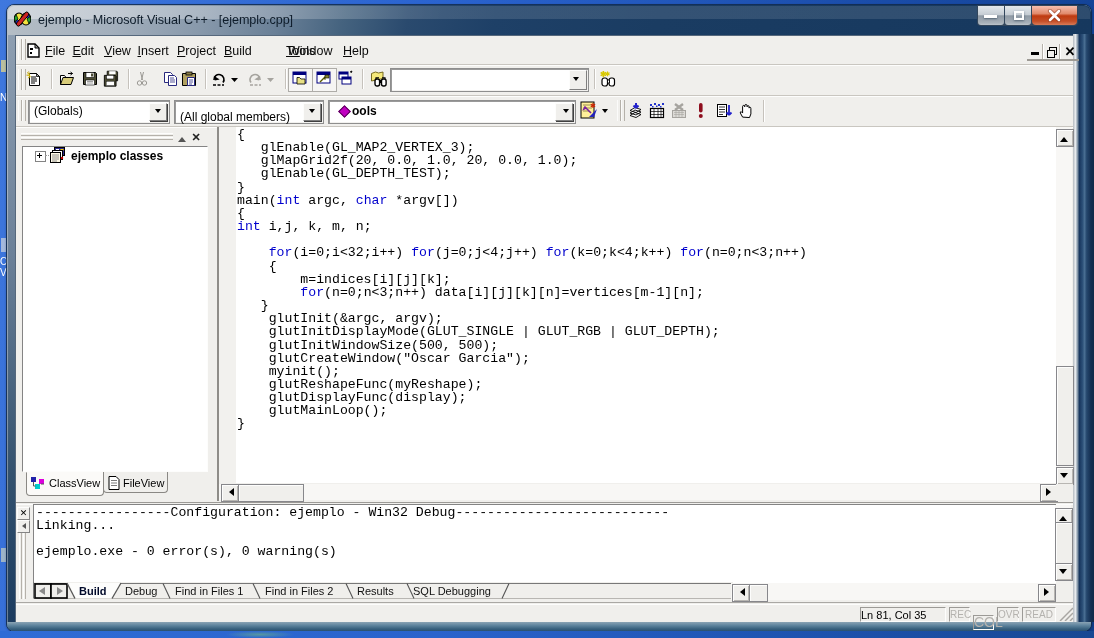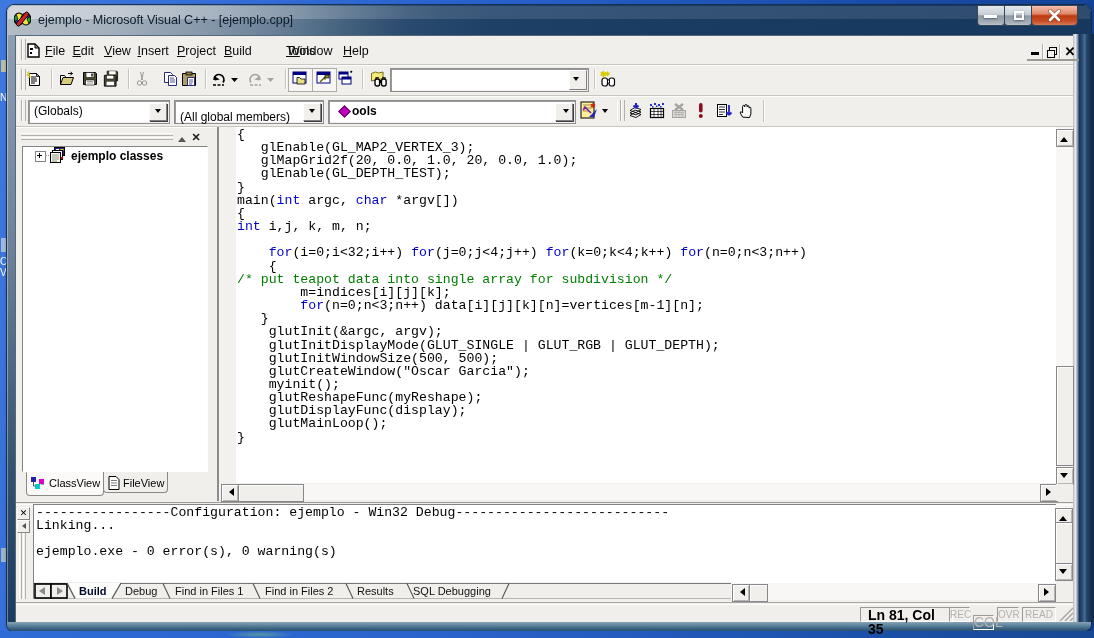--- a/index.html
+++ b/index.html
@@ -345,21 +345,20 @@
    glEnable(GL_MAP2_VERTEX_3);
    glMapGrid2f(20, 0.0, 1.0, 20, 0.0, 1.0);
    glEnable(GL_DEPTH_TEST);
 }
 main(<span class="kw">int</span> argc, <span class="kw">char</span> *argv[])
 {
 <span class="kw">int</span> i,j, k, m, n;
 
     <span class="kw">for</span>(i=0;i&lt;32;i++) <span class="kw">for</span>(j=0;j&lt;4;j++) <span class="kw">for</span>(k=0;k&lt;4;k++) <span class="kw">for</span>(n=0;n&lt;3;n++)
     {
-<span class="cm">/* put teapot data into single array for subdivision */</span>
         m=indices[i][j][k];
         <span class="kw">for</span>(n=0;n&lt;3;n++) data[i][j][k][n]=vertices[m-1][n];
    }
     glutInit(&amp;argc, argv);
     glutInitDisplayMode(GLUT_SINGLE | GLUT_RGB | GLUT_DEPTH);
     glutInitWindowSize(500, 500);
     glutCreateWindow("Oscar Garcia");
     myinit();
     glutReshapeFunc(myReshape);
     glutDisplayFunc(display);
@@ -437,21 +436,21 @@
 <div class="abs sbtn" style="left:1038px;top:584px;width:16px;height:16px;">
     <div class="rarr" style="left:5px;top:3px;"></div>
   </div>
 <div class="abs" style="left:1056px;top:583px;width:17px;height:17px;background:#f0efec;"></div>
 
 <div class="abs" style="left:7px;top:622px;width:1084px;height:9px;border-radius:0 0 7px 7px;background:linear-gradient(180deg,#8aa3b4 0%,#5c829c 40%,#3a627f 75%,#2a5170 100%);"></div>
 <div class="abs" style="left:0;top:631px;width:1094px;height:7px;background:linear-gradient(90deg,#2f6cd6 0%,#2a63cc 40%,#1d52ae 75%,#174893 100%);"></div>
 <div class="abs" style="left:225px;top:631px;width:70px;height:7px;background:radial-gradient(ellipse at center,rgba(120,190,120,.55),rgba(120,190,120,0) 70%);"></div>
 
 <div class="abs" style="left:16px;top:602px;width:1057px;height:1px;border-top:1px solid #aaa8a4;border-bottom:1px solid #fdfdfc;"></div>
-<div class="scell" style="left:860px;top:607px;width:84px;height:13px;color:#000;padding-left:7px;line-height:14px;font-size:14px;font-weight:bold;">Ln 81, Col 35</div>
+<div class="scell" style="left:860px;top:607px;width:84px;height:13px;color:#000;line-height:14px;font-size:11px;">Ln 81, Col 35</div>
 <div class="scell" style="left:949px;top:607px;width:19px;height:13px;color:#b4b2ae;text-align:center;line-height:13px;font-size:10px;">REC</div>
 <div class="scell" style="left:973px;top:607px;width:19px;height:13px;color:#b4b2ae;text-align:right;line-height:13px;font-size:14px;margin-top:8px;">COL</div>
 <div class="scell" style="left:997px;top:607px;width:20px;height:13px;color:#b4b2ae;text-align:center;line-height:13px;font-size:10px;">OVR</div>
 <div class="scell" style="left:1022px;top:607px;width:32px;height:13px;color:#b4b2ae;text-align:center;line-height:13px;font-size:10px;">READ</div>
 <svg class="abs" style="left:1058px;top:606px;" width="15" height="15">
     <g stroke="#a8a6a2" stroke-width="1.5">
       <line x1="15" y1="2" x2="2" y2="15"></line>
       <line x1="15" y1="7" x2="7" y2="15"></line>
       <line x1="15" y1="12" x2="12" y2="15"></line>
     </g>

